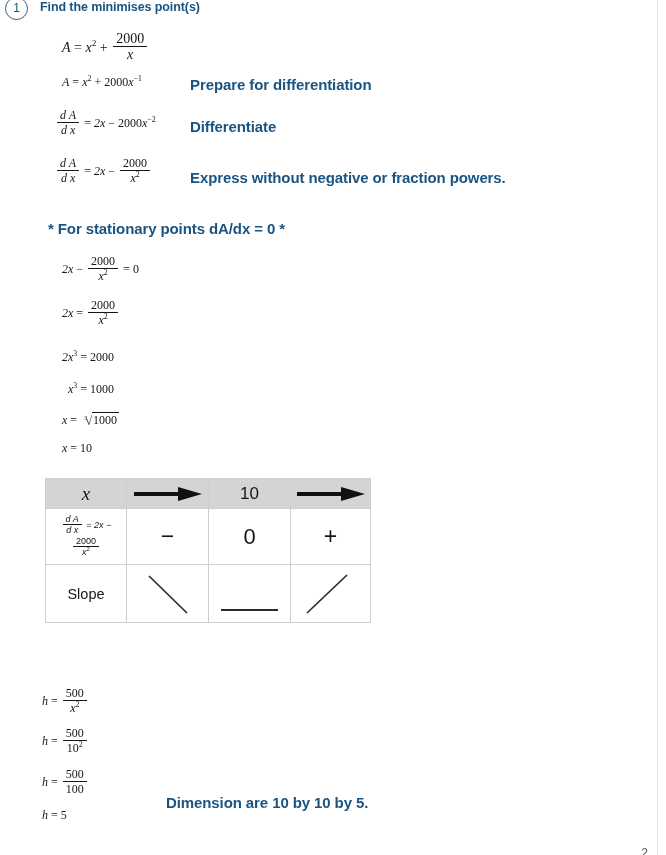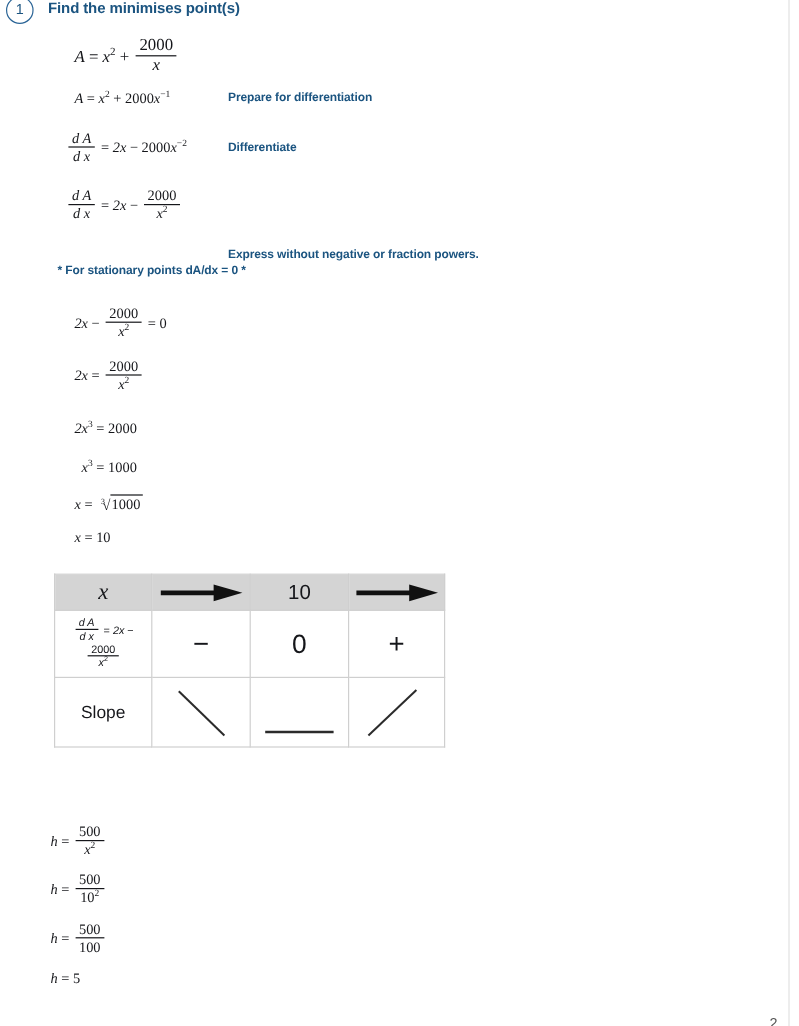--- a/index.html
+++ b/index.html
@@ -51,21 +51,21 @@
     left: 40px;
     top: 0px;
     font-size: 12.5px;
     color: #1b5480;
     font-weight: 600;
     letter-spacing: -0.1px;
   }
   
   .note {
     position: absolute;
-    font-size: 10px;
+    font-size: 15px;
     color: #1b5480;
     font-weight: 600;
     letter-spacing: -0.1px;
     white-space: nowrap;
   }
   
   .math {
     position: absolute;
     font-family: "Liberation Serif", serif;
     color: #15161a;
@@ -234,21 +234,21 @@
       <span class="den mi">d x</span>
     </span>
     <span>=</span>
     <span class="mi">2x</span>
     <span>−</span>
     <span class="frac">
       <span class="num">2000</span>
       <span class="den"><span class="mi">x</span><sup class="p">2</sup></span>
     </span>
   </div>
-  <div class="note" style="left:190px; top:169px;margin-top:38px;">Express without negative or fraction powers.</div>
+  <div class="note" style="left:190px; top:169px;">Express without negative or fraction powers.</div>
 
   <div class="note" style="left:48px; top:220px;">* For stationary points dA/dx = 0 *</div>
 
   <div class="math" style="left:62px; top:256px;">
     <span class="mi">2x</span>
     <span>−</span>
     <span class="frac">
       <span class="num">2000</span>
       <span class="den"><span class="mi">x</span><sup class="p">2</sup></span>
     </span>
@@ -390,16 +390,17 @@
       <span class="den">100</span>
     </span>
   </div>
 
   <div class="math" style="left:42px; top:808px;">
     <span class="mi">h</span>
     <span>=</span>
     <span>5</span>
   </div>
 
+  <div class="note" style="left:166px; top:794px;">Dimension are 10 by 10 by 5.</div>
 
   <div class="page-no">2</div>
 
 </div>
 
 </body></html>

